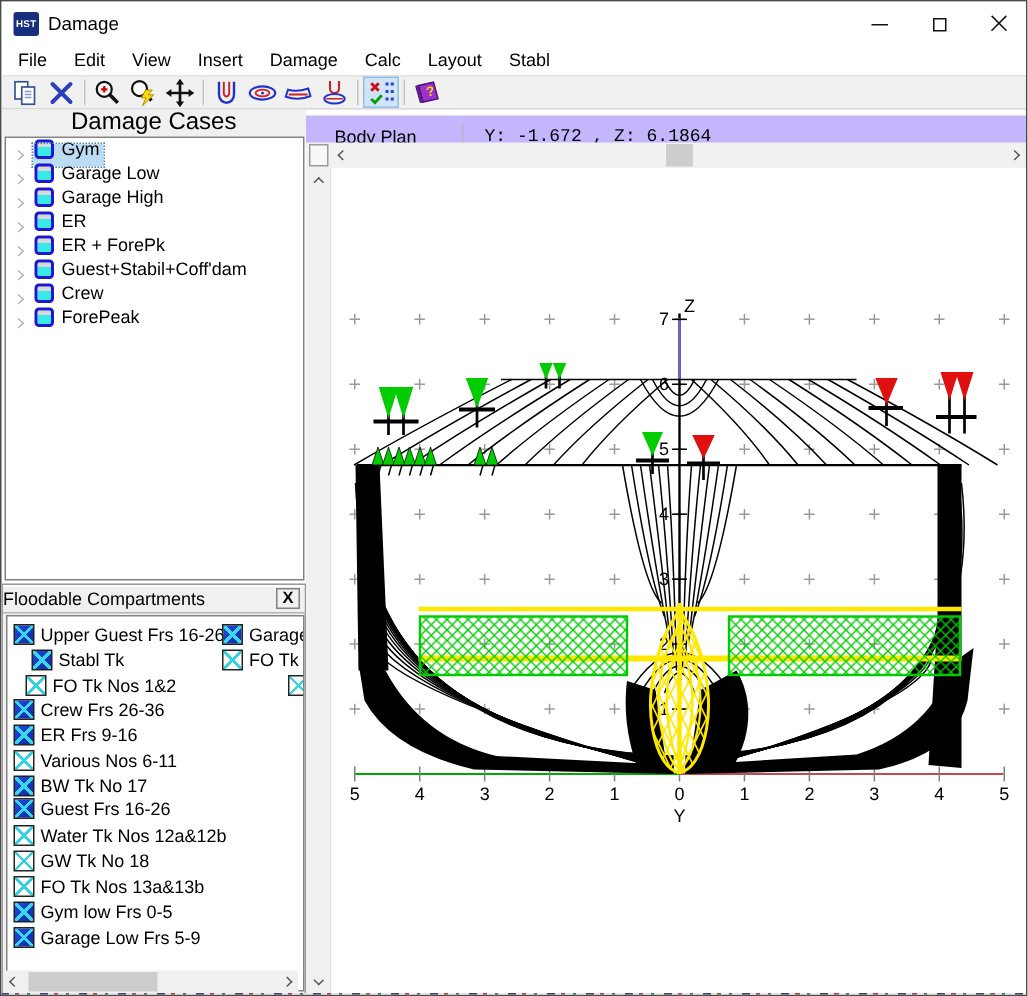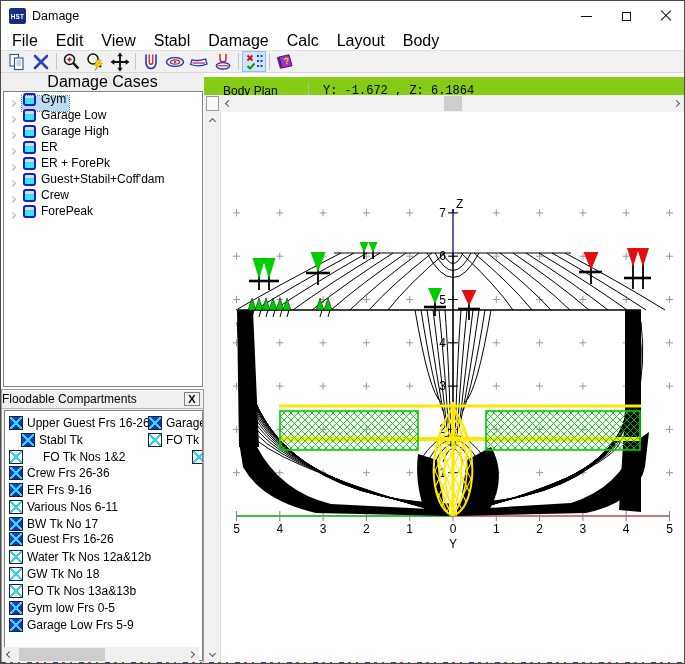--- a/index.html
+++ b/index.html
@@ -15,21 +15,21 @@
   #win-controls{margin-left:auto;display:flex;height:30px;}
   .win-btn{width:40px;height:30px;display:flex;align-items:center;justify-content:center;}
   .glyph-min{width:11px;height:0;border-top:1.2px solid #111;display:block;}
   .glyph-max{width:9px;height:9px;border:1.2px solid #111;display:block;}
   .glyph-close{position:relative;width:12px;height:12px;display:block;}
   .glyph-close::before,.glyph-close::after{content:"";position:absolute;left:-1px;top:5px;width:14px;height:1.2px;background:#111;}
   .glyph-close::before{transform:rotate(45deg);} .glyph-close::after{transform:rotate(-45deg);}
 
   
   #menubar{left:0;top:30px;width:685px;height:19px;display:flex;align-items:center;padding-left:2px;background:#fff;}
-  .menu-item{padding:0 9px;font-size:16px;line-height:19px;}
+  .menu-item{padding:0 9px;font-size:12px;line-height:19px;}
 
   
   #toolbar{left:0;top:49px;width:685px;height:23px;background:#f1f1f1;border-top:1px solid #e2e2e2;border-bottom:1px solid #d8d8d8;
     display:flex;align-items:center;padding-left:4px;}
   .tb-btn{width:24px;height:21px;display:flex;align-items:center;justify-content:center;}
   .tb-btn.pressed{background:#cfe4f7;border:1px solid #93bfe5;}
   .tb-sep{width:1px;height:17px;background:#c6c6c6;margin:0 3px;}
   .tb-btn svg{display:block;}
 
   
@@ -63,21 +63,21 @@
       linear-gradient(#fff,#fff);}
   .fc-label{font-size:12px;}
   #fc-hscroll{position:absolute;left:0px;bottom:0px;width:197px;height:15px;background:#f0f0f0;display:flex;align-items:center;}
   .sb-arrow{width:15px;height:15px;display:flex;align-items:center;justify-content:center;flex:none;}
   .sb-chev{display:inline-block;width:5px;height:5px;border-right:1.5px solid #555;border-bottom:1.5px solid #555;}
   .sb-chev.left{transform:rotate(135deg);} .sb-chev.right{transform:rotate(-45deg);}
   .sb-chev.up{transform:rotate(-135deg);} .sb-chev.down{transform:rotate(45deg);}
   #fc-thumb{position:absolute;left:17px;top:1px;width:86px;height:13px;background:#cdcdcd;}
 
   
-  #bp-header{left:203px;top:76px;width:482px;height:28px;background:#84cc16;display:flex;align-items:center;border-bottom:1px solid #dcdcdc;}
+  #bp-header{left:203px;top:76px;width:482px;height:28px;background:#c4b5fd;display:flex;align-items:center;border-bottom:1px solid #dcdcdc;}
   #bp-title{padding-left:19px;width:104px;font-size:12px;}
   #bp-hsep{width:1px;height:16px;background:#b8b8b8;}
   #bp-coords{padding-left:14px;font-size:12px;font-family:Liberation Mono, monospace;}
   #bp-hscroll{left:203px;top:94px;width:482px;height:17px;background:#f1f1f1;}
   #bp-hs-box{position:absolute;left:2px;top:1px;width:13px;height:15px;background:#f8f8f8;border:1px solid #9a9a9a;}
   #bp-hs-left{position:absolute;left:17px;top:1px;}
   #bp-hs-right{position:absolute;right:2px;top:1px;}
   #bp-hs-thumb{position:absolute;left:240px;top:1px;width:18px;height:15px;background:#cdcdcd;}
   #bp-vscroll{left:203px;top:111px;width:17px;height:551px;background:#f1f1f1;border-right:1px solid #e0e0e0;}
   #bp-vs-up{position:absolute;left:1px;top:2px;}
@@ -111,25 +111,25 @@
       <div class="win-btn">
           <span class="glyph-close"></span>
         </div>
     </div>
   </div>
 
   <div id="menubar" class="abs">
       <div class="menu-item">File</div>
       <div class="menu-item">Edit</div>
       <div class="menu-item">View</div>
-      <div class="menu-item">Stabl</div>
+      <div class="menu-item">Insert</div>
       <div class="menu-item">Damage</div>
       <div class="menu-item">Calc</div>
       <div class="menu-item">Layout</div>
-      <div class="menu-item">Body</div>
+      <div class="menu-item">Stabl</div>
     </div>
 
   <div id="toolbar" class="abs">
     <div class="tb-btn">
       <svg width="20" height="20" viewBox="0 0 20 20">
         <rect x="3" y="2.5" width="8.5" height="11.5" fill="#fff" stroke="#33508f" stroke-width="1.1"></rect>
         <rect x="7.5" y="6" width="8.5" height="11.5" fill="#fff" stroke="#33508f" stroke-width="1.1"></rect>
         <path d="M9.5,9h4.5M9.5,11h4.5M9.5,13h4.5" stroke="#7f9cc9" stroke-width="0.9"></path>
       </svg>
     </div>
@@ -279,21 +279,21 @@
     </div>
     <div id="fc-list">
         <div class="fc-row" style="left: 4px; top: 4px;">
           <span class="tank14 flooded"></span>
           <span class="fc-label">Upper Guest Frs 16-26</span>
         </div>
         <div class="fc-row" style="left: 16px; top: 20.8px;">
           <span class="tank14 flooded"></span>
           <span class="fc-label">Stabl Tk</span>
         </div>
-        <div class="fc-row" style="left: 4px; top: 37.6px; gap: 16px;">
+        <div class="fc-row" style="left: 12px; top: 37.6px;">
           <span class="tank14 empty"></span>
           <span class="fc-label">FO Tk Nos 1&amp;2</span>
         </div>
         <div class="fc-row" style="left: 4px; top: 54.4px;">
           <span class="tank14 flooded"></span>
           <span class="fc-label">Crew Frs 26-36</span>
         </div>
         <div class="fc-row" style="left: 4px; top: 71.2px;">
           <span class="tank14 flooded"></span>
           <span class="fc-label">ER Frs 9-16</span>

